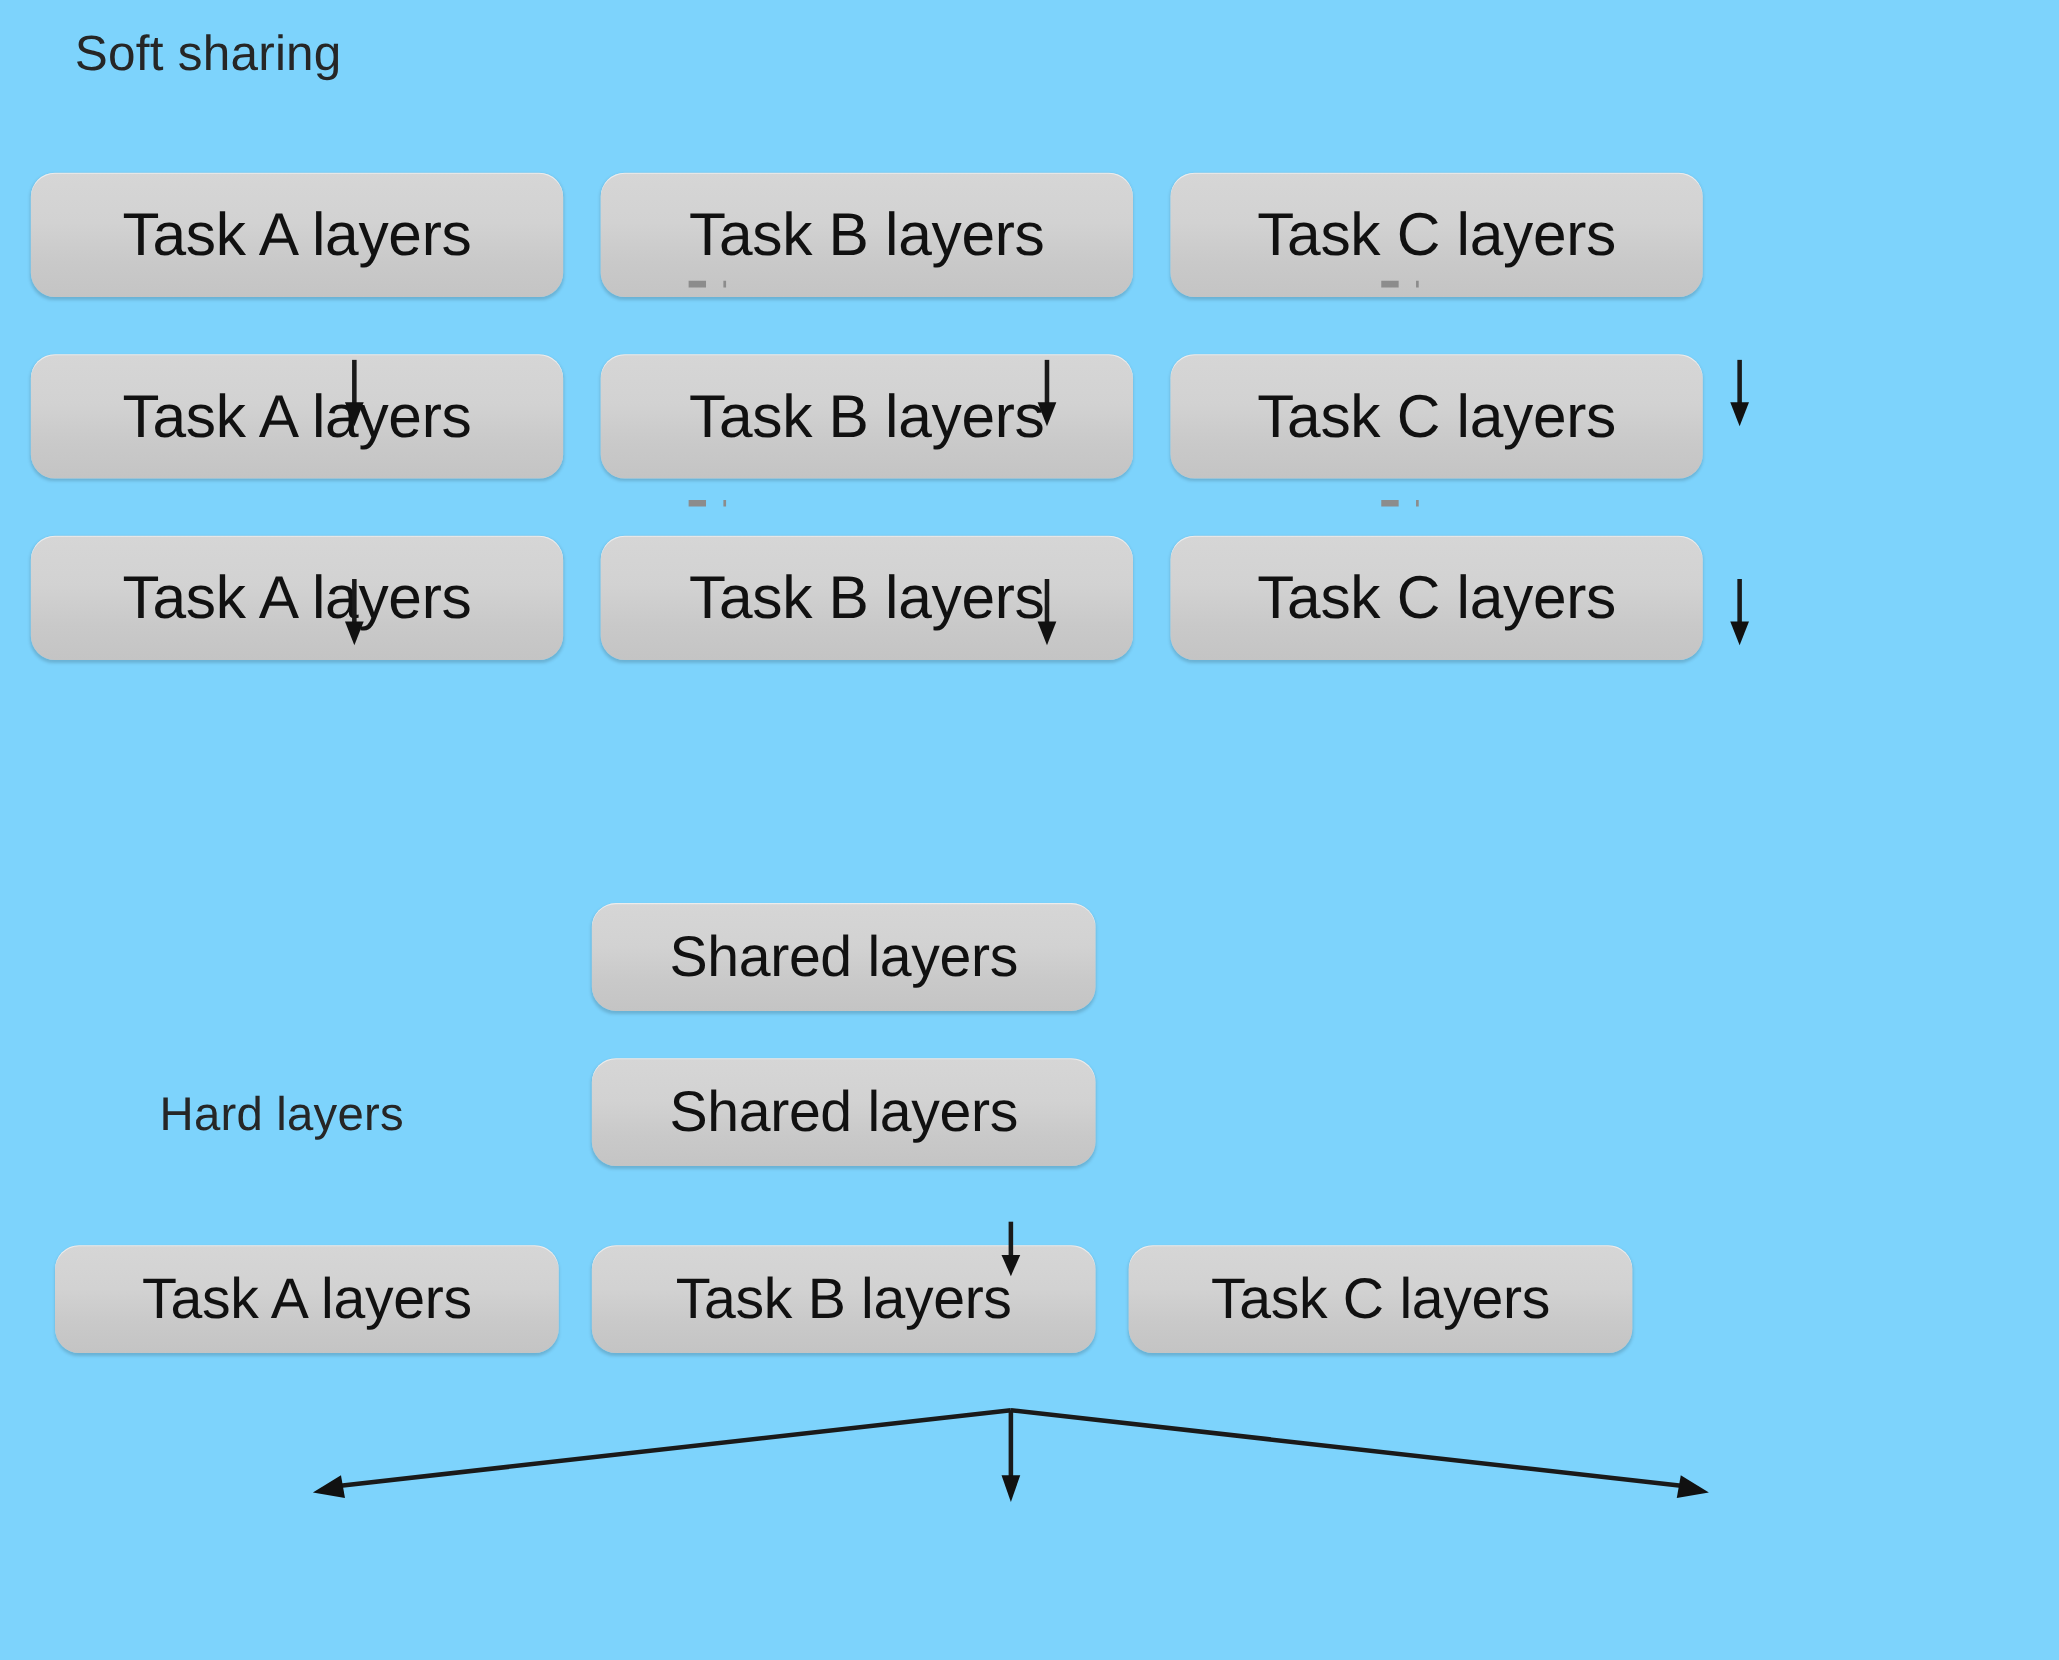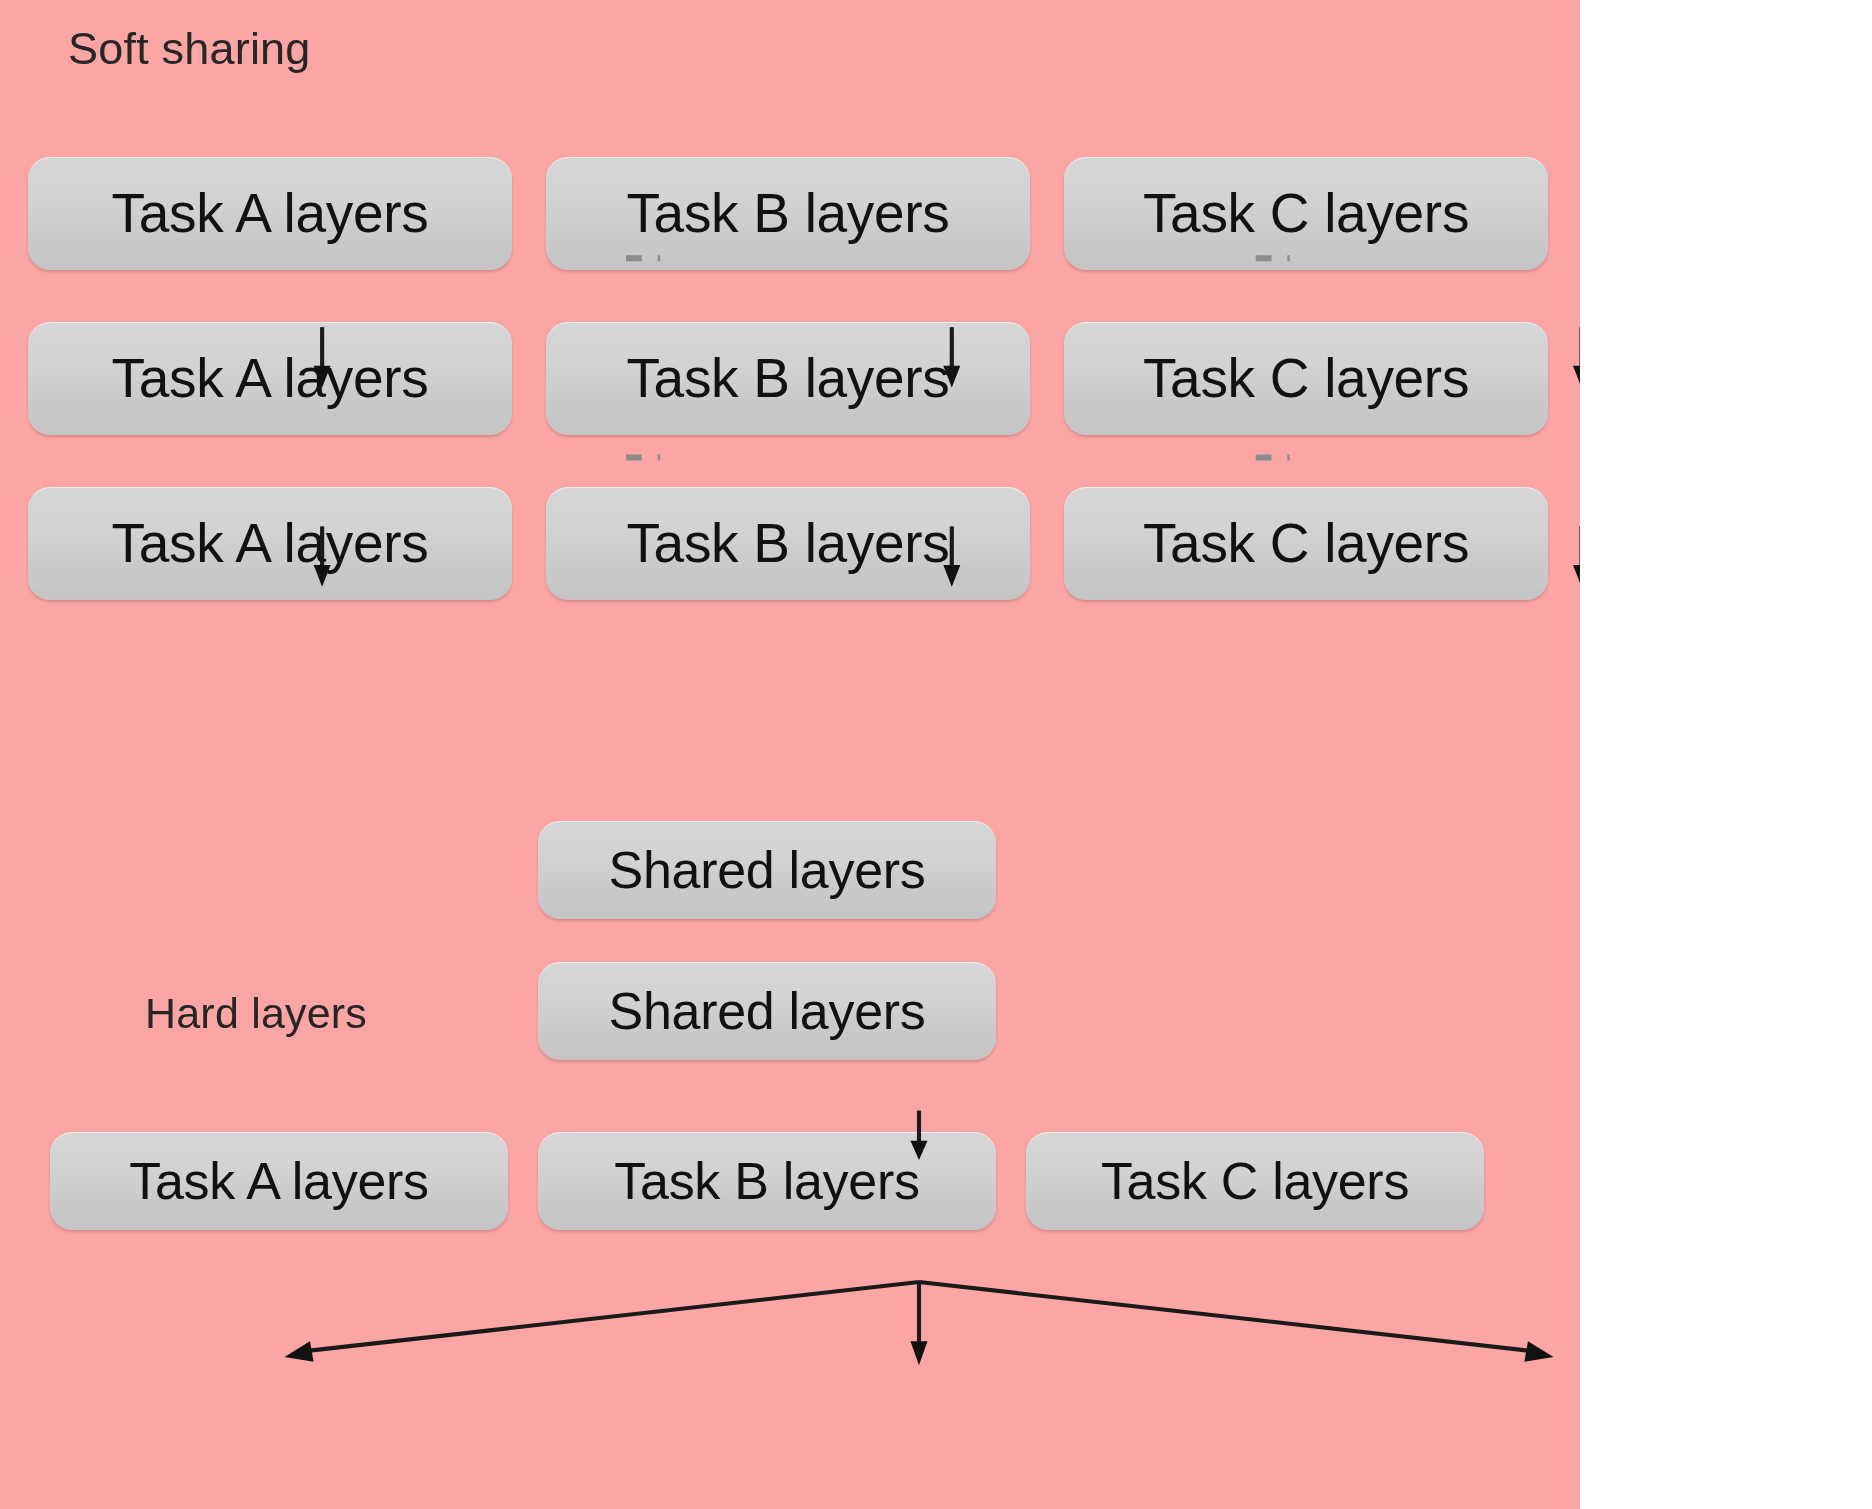--- a/index.html
+++ b/index.html
@@ -7,23 +7,23 @@
     margin: 0;
     padding: 0;
     background: #ffffff;
   }
   body {
     font-family: "Liberation Sans", sans-serif;
     color: #1a1a1a;
   }
   #canvas {
     position: relative;
-    width: 1580px;
+    width: 1872px;
     height: 1509px;
-    background: #fca5a5;
+    background: #7dd3fc;
     overflow: hidden;
   }
 
   
   .caption {
     position: absolute;
     font-size: 45px;
     line-height: 1;
     color: #262626;
     white-space: nowrap;

